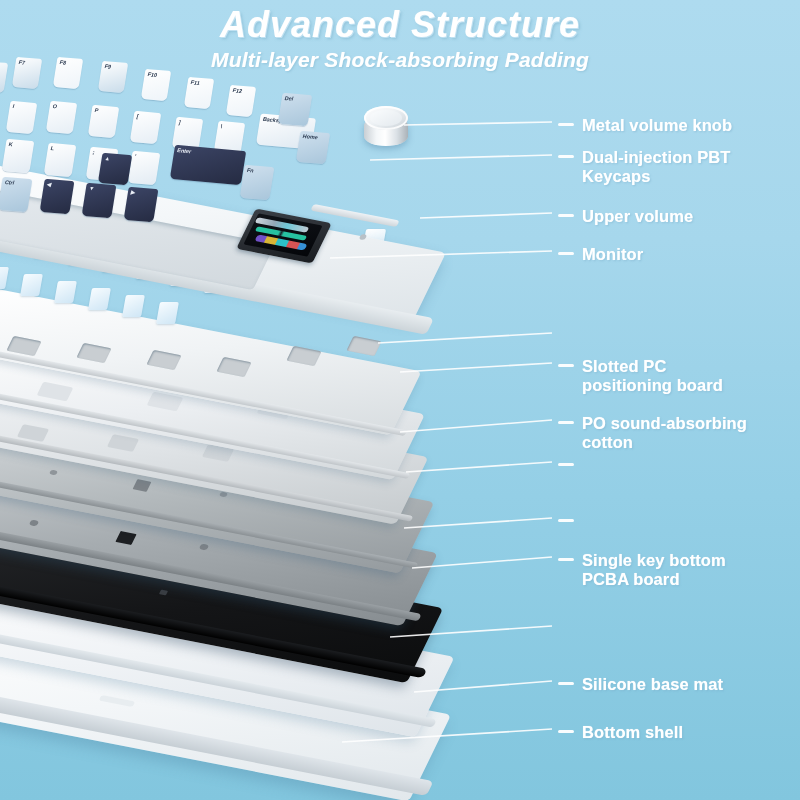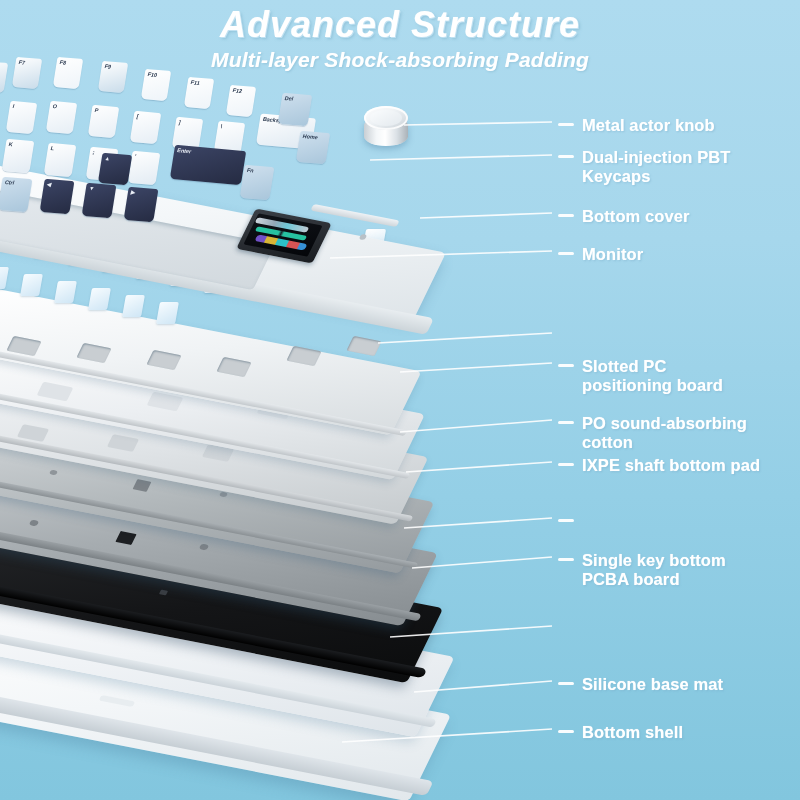--- a/index.html
+++ b/index.html
@@ -462,48 +462,47 @@
     </svg>
 
   <div class="header">
     <div class="title">Advanced Structure</div>
     <div class="subtitle">Multi-layer Shock-absorbing Padding</div>
   </div>
 
   <div class="callouts">
       <div class="callout" style="left: 558px; top: 116px;">
         <span class="dash"></span>
-        <span class="ctext">Metal actor knob</span>
+        <span class="ctext">Metal volume knob</span>
       </div>
       <div class="callout" style="left: 558px; top: 148px;">
         <span class="dash"></span>
         <span class="ctext">Dual-injection PBT
 Keycaps</span>
       </div>
       <div class="callout" style="left: 558px; top: 207px;">
         <span class="dash"></span>
-        <span class="ctext">Bottom cover</span>
+        <span class="ctext">Upper volume</span>
       </div>
       <div class="callout" style="left: 558px; top: 245px;">
         <span class="dash"></span>
         <span class="ctext">Monitor</span>
       </div>
       <div class="callout" style="left: 558px; top: 357px;">
         <span class="dash"></span>
         <span class="ctext">Slotted PC
 positioning board</span>
       </div>
       <div class="callout" style="left: 558px; top: 414px;">
         <span class="dash"></span>
         <span class="ctext">PO sound-absorbing
 cotton</span>
       </div>
       <div class="callout" style="left: 558px; top: 456px;">
         <span class="dash"></span>
-        <span class="ctext">IXPE shaft bottom pad</span>
       </div>
       <div class="callout" style="left: 558px; top: 512px;">
         <span class="dash"></span>
       </div>
       <div class="callout" style="left: 558px; top: 551px;">
         <span class="dash"></span>
         <span class="ctext">Single key bottom
 PCBA board</span>
       </div>
       <div class="callout" style="left: 558px; top: 675px;">

